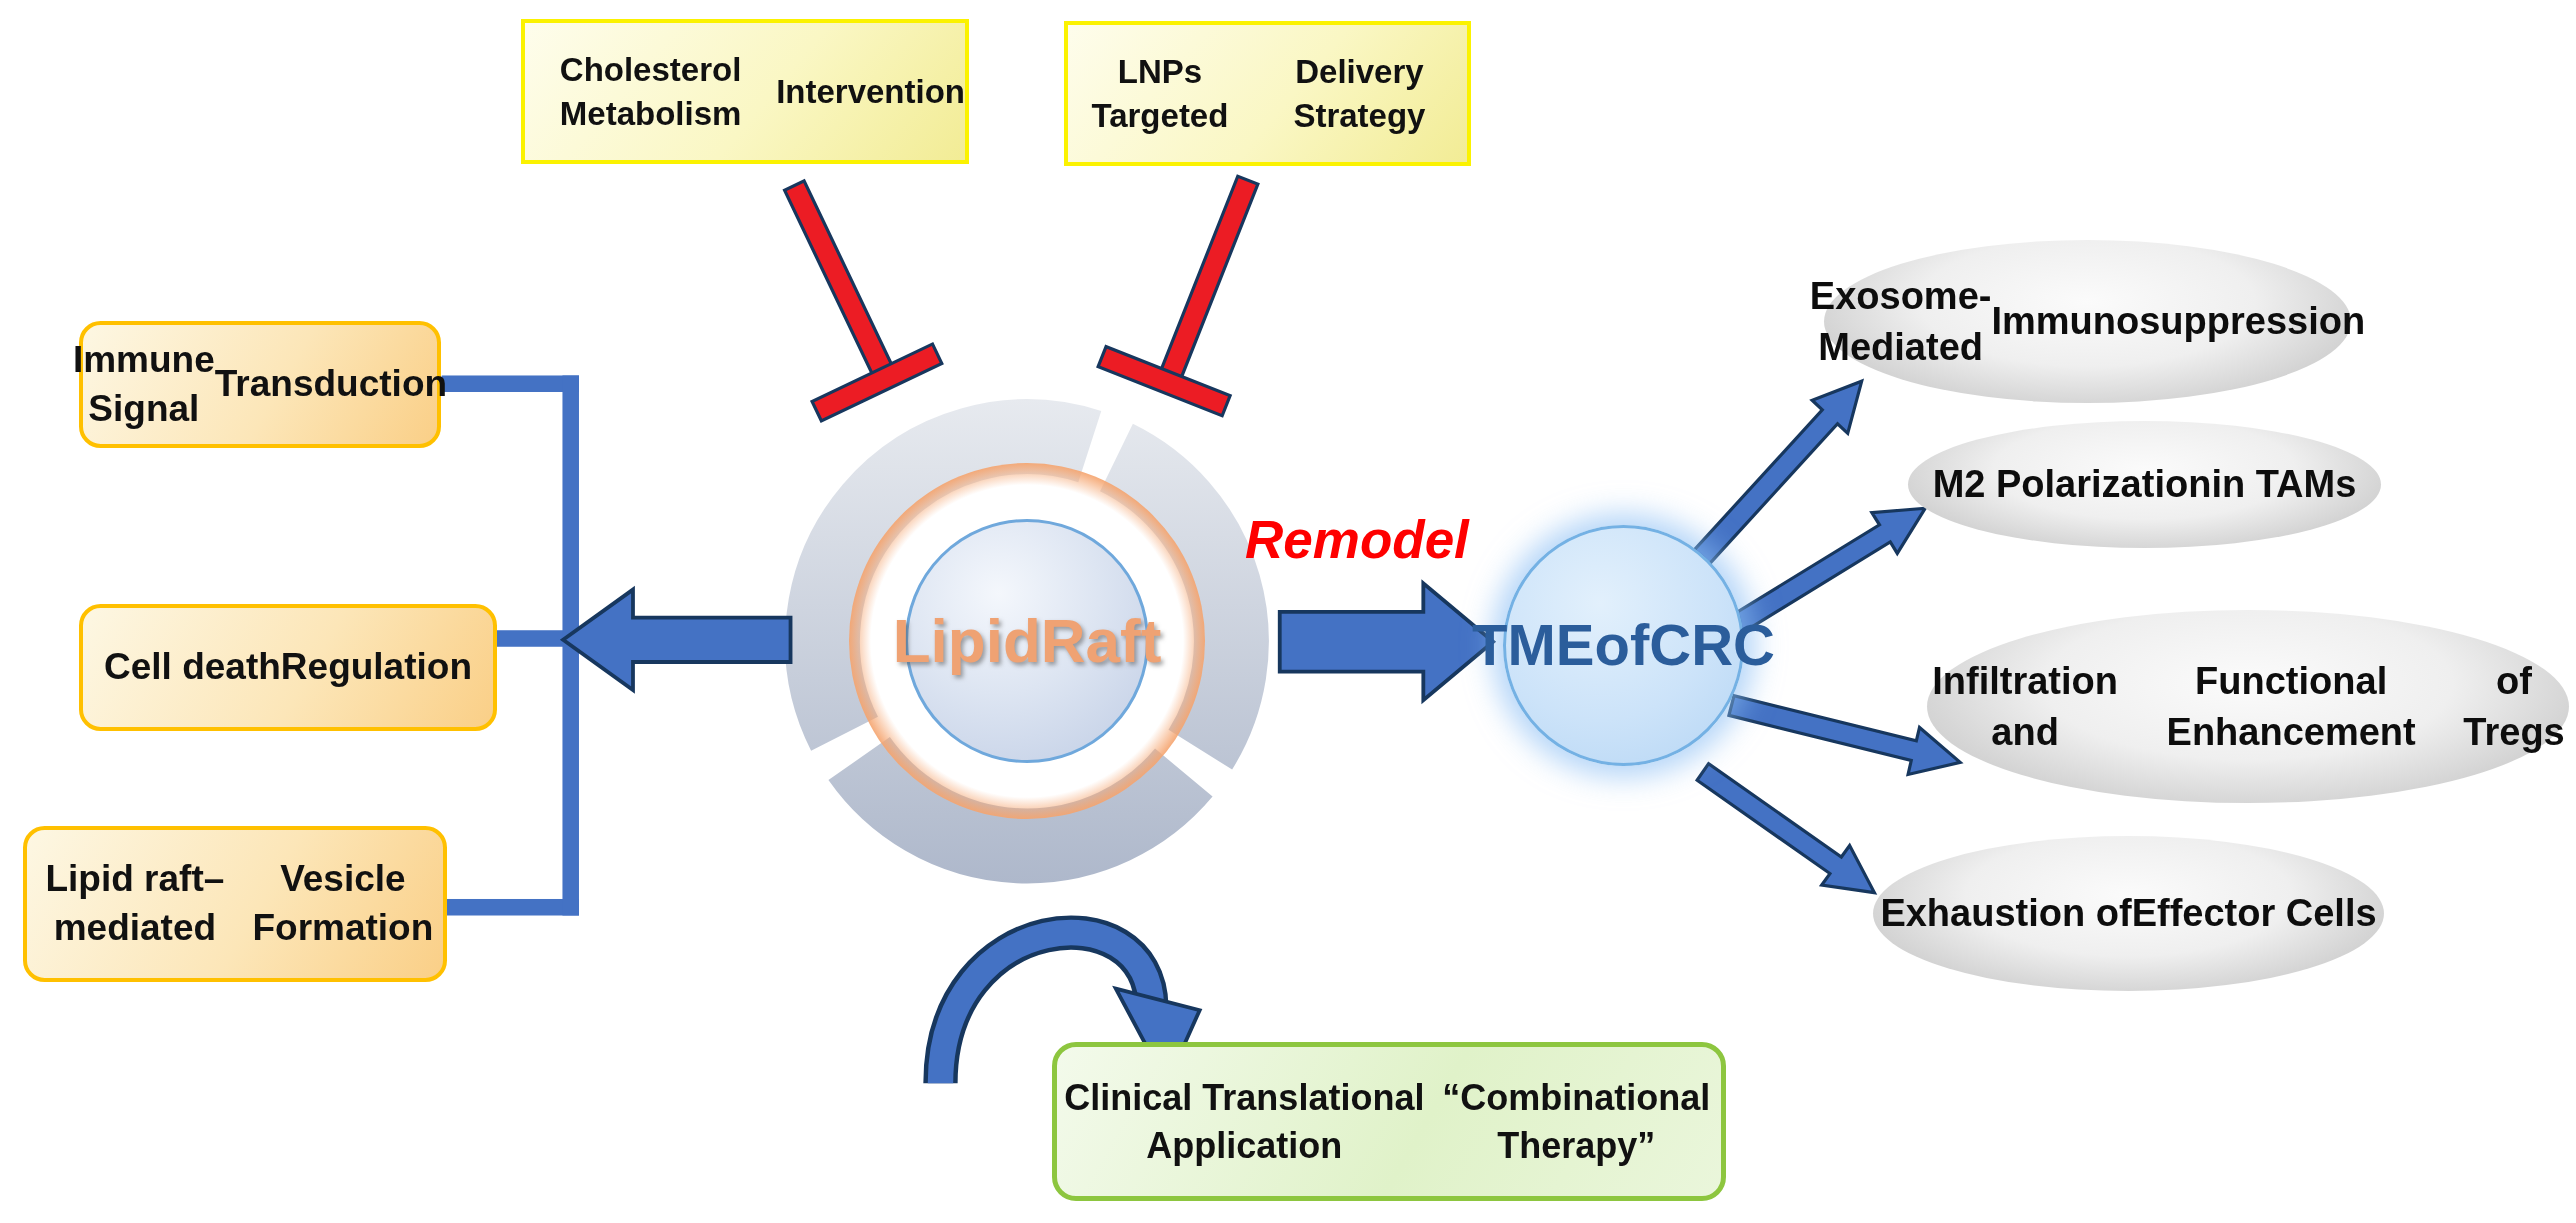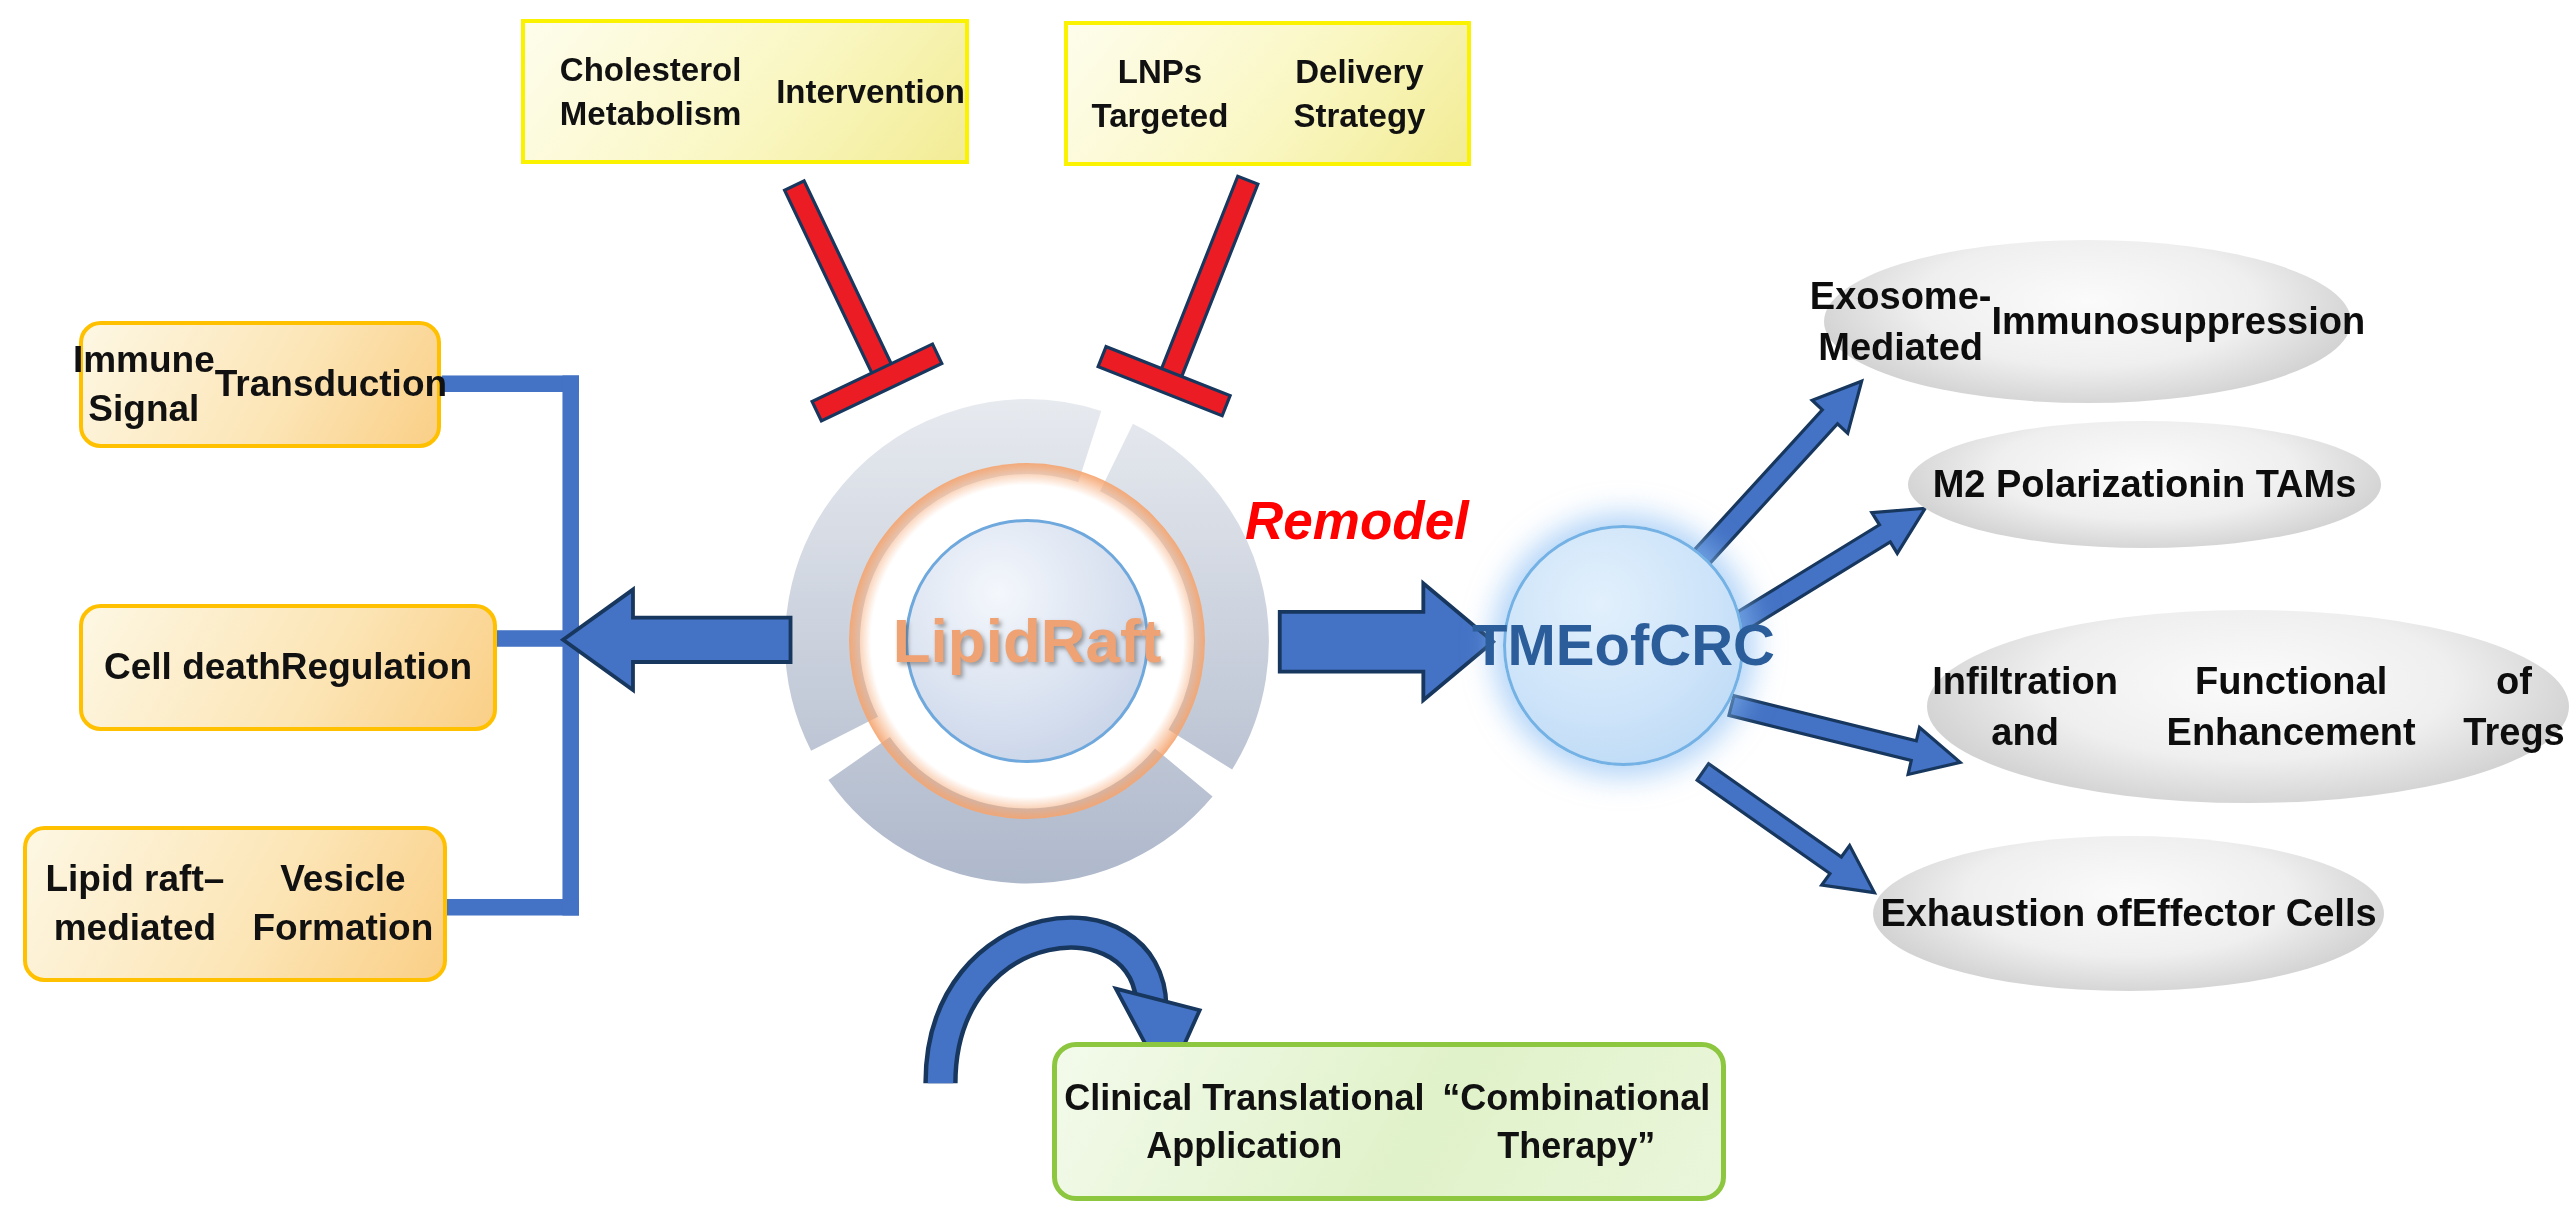--- a/index.html
+++ b/index.html
@@ -30,21 +30,21 @@
         background:radial-gradient(circle at 38% 30%,#F4F7FC 0%,#DDE5F2 45%,#BFCCE4 100%);
         font-size:62px;color:#EFA273;text-shadow:2.5px 2.5px 4.4px rgba(90,90,90,0.55);}
   #lipid-circle .ln{line-height:1.16;}
   
   #tme-circle{left:1503px;top:525px;width:241px;height:241px;border-radius:50%;
         border:3.8px solid #74B1E4;color:#2B5D9B;font-size:58px;
         background:radial-gradient(circle at 40% 32%,#E2F0FC 0%,#CCE3F9 55%,#B5D5F4 100%);
         box-shadow:0 0 29px 11.4px rgba(140,190,245,0.65);}
   #tme-circle .ln{line-height:1.18;}
   
-  #remodel{left:1245px;top:486px;width:273px;font-size:53px;font-style:italic;
+  #remodel{left:1245px;top:505px;width:273px;font-size:53px;font-style:italic;
         color:#FE0000;height:70px;justify-content:flex-start;}
 </style>
 </head>
 <body>
 
 <div id="canvas">
 
   <svg id="shapes" width="2576" height="1223" viewBox="0 0 4054 1925">
     <defs>
       <linearGradient id="ringGrad" x1="0" y1="627" x2="0" y2="1391" gradientUnits="userSpaceOnUse">

